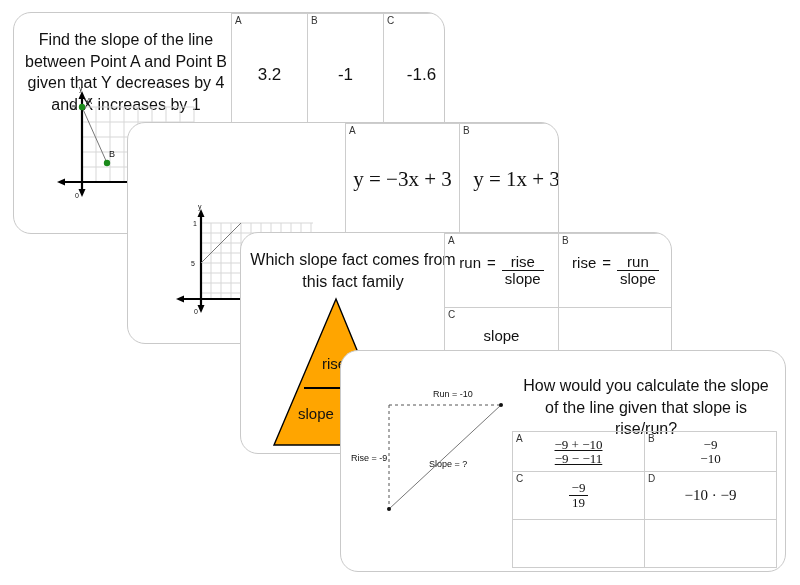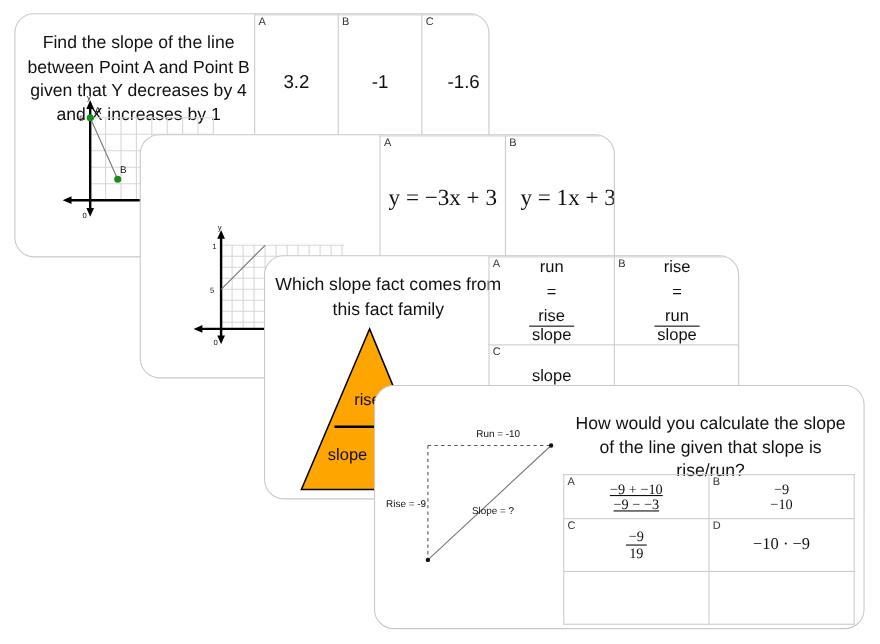--- a/index.html
+++ b/index.html
@@ -66,24 +66,22 @@
     display: inline-flex;
     flex-direction: column;
     align-items: center;
     line-height: 1.05;
   }
   .frac .num { padding: 0 3px; }
   .frac .den { padding: 0 3px; border-top: 1px solid #111; }
   .frac.nobar .den { border-top: none; }
   .inline-eq {
     display: inline-flex;
-    align-items: center;
     gap: 6px;
     white-space: nowrap;
-    flex-direction: column;
   }
   
   .graph { position: absolute; }
   .tri-wrap { position: absolute; }
   .diagram { position: absolute; }
   svg { display: block; overflow: visible; }
   .gridline { stroke: #d7d7d7; stroke-width: 1; }
   .axis { stroke: #000; stroke-width: 2.2; }
   .axlabel { font-family: "Liberation Sans", sans-serif; font-size: 7px; fill: #111; }
   .ptlabel { font-family: "Liberation Sans", sans-serif; font-size: 9px; fill: #111; }
@@ -306,21 +304,21 @@
     </div>
 
     <table class="atable" style="left:171px; top:80px; width:264px; height:136px;">
       <tbody>
           <tr style="height:40px;">
         <td style="width:132px;">
           <span class="alabel">A</span>
           <span class="aval" style="font-size:13px;text-decoration:underline;">
             <span class="frac nobar">
               <span class="num">−9 + −10</span>
-              <span class="den">−9 − −3</span>
+              <span class="den">−9 − −11</span>
             </span>
           </span>
         </td>
         <td style="width:132px;">
           <span class="alabel">B</span>
           <span class="aval" style="font-size:13px;">
             <span class="frac nobar">
               <span class="num">−9</span>
               <span class="den">−10</span>
             </span>

